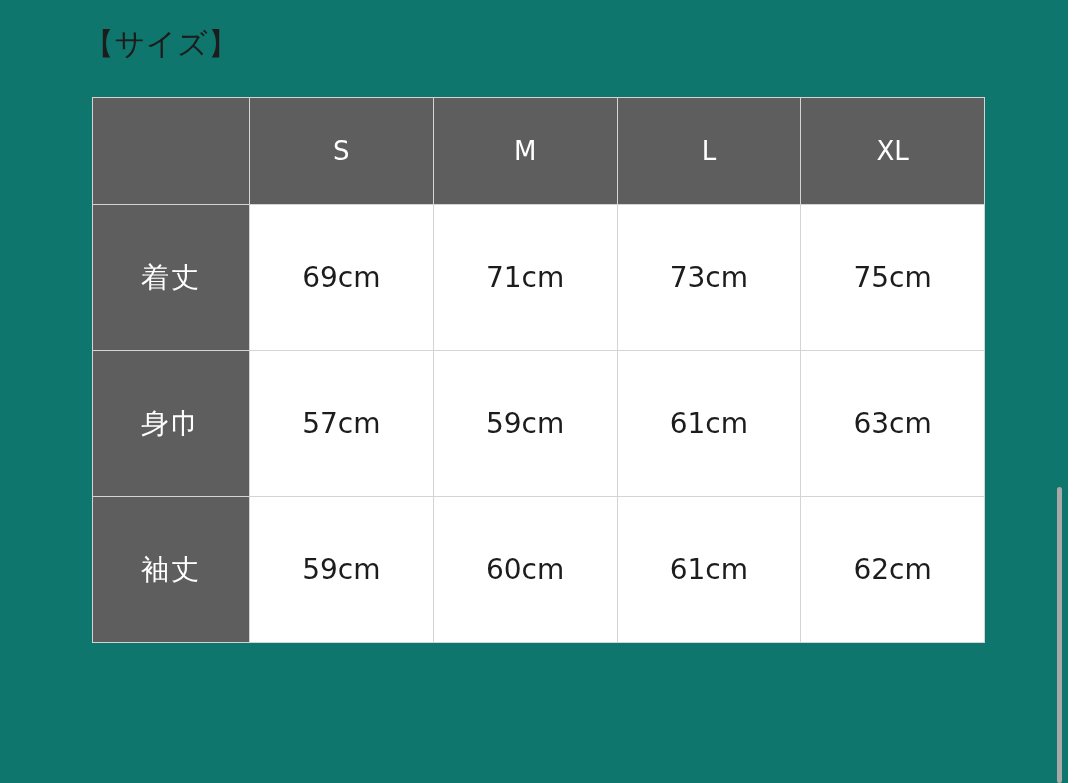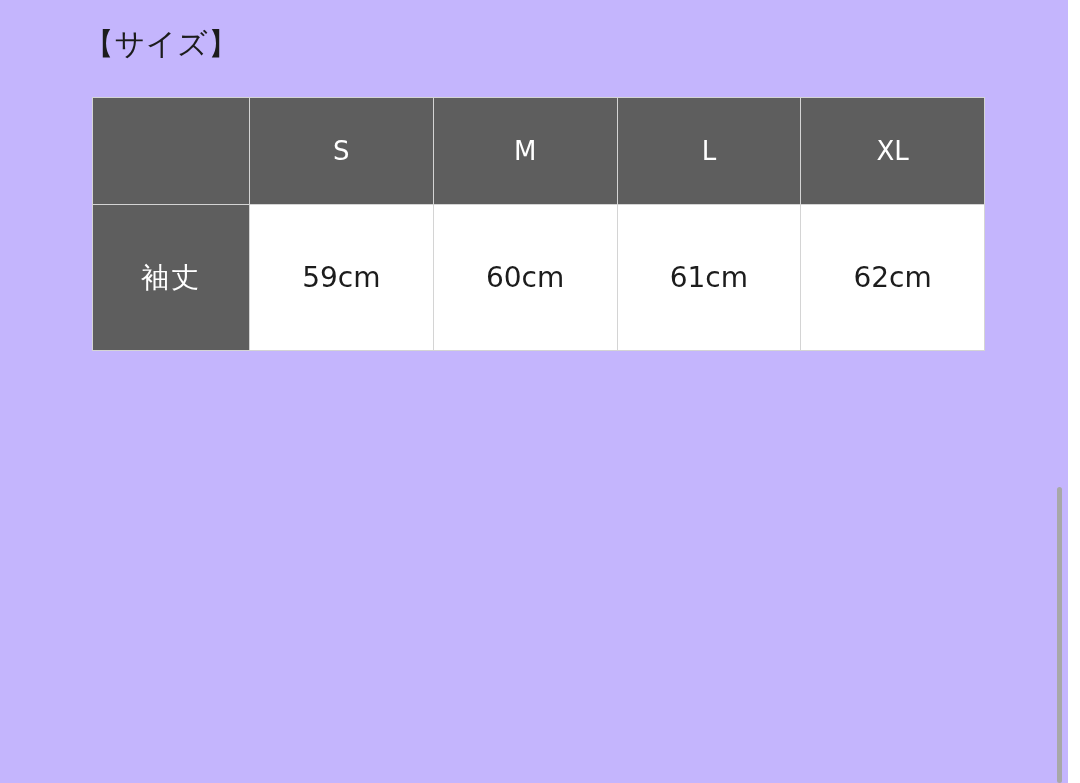--- a/index.html
+++ b/index.html
@@ -14,21 +14,21 @@
     color: #1a1a1a;
     position: relative;
     overflow: hidden;
   }
   .page {
     position: absolute;
     left: 0;
     top: 0;
     width: 1068px;
     height: 783px;
-    background: #c4b5fd;
+    background: #0f766e;
   }
   .heading {
     position: absolute;
     left: 84px;
     top: 22px;
     font-size: 30px;
     line-height: 44px;
     letter-spacing: 0.5px;
     color: #1c1c1c;
     font-family: "DejaVu Sans", "Liberation Sans", sans-serif;
@@ -105,21 +105,35 @@
   <table class="size-table">
     <tbody>
       <tr>
         <td class="corner-cell"></td>
         <td class="col-head">S</td>
         <td class="col-head">M</td>
         <td class="col-head">L</td>
         <td class="col-head">XL</td>
       </tr>
 
+      <tr>
+        <td class="row-head">着丈</td>
+        <td class="data-cell">69cm</td>
+        <td class="data-cell">71cm</td>
+        <td class="data-cell">73cm</td>
+        <td class="data-cell">75cm</td>
+      </tr>
 
+      <tr>
+        <td class="row-head">身巾</td>
+        <td class="data-cell">57cm</td>
+        <td class="data-cell">59cm</td>
+        <td class="data-cell">61cm</td>
+        <td class="data-cell">63cm</td>
+      </tr>
 
 
       <tr>
         <td class="row-head">袖丈</td>
         <td class="data-cell">59cm</td>
         <td class="data-cell">60cm</td>
         <td class="data-cell">61cm</td>
         <td class="data-cell">62cm</td>
       </tr>
     </tbody>

